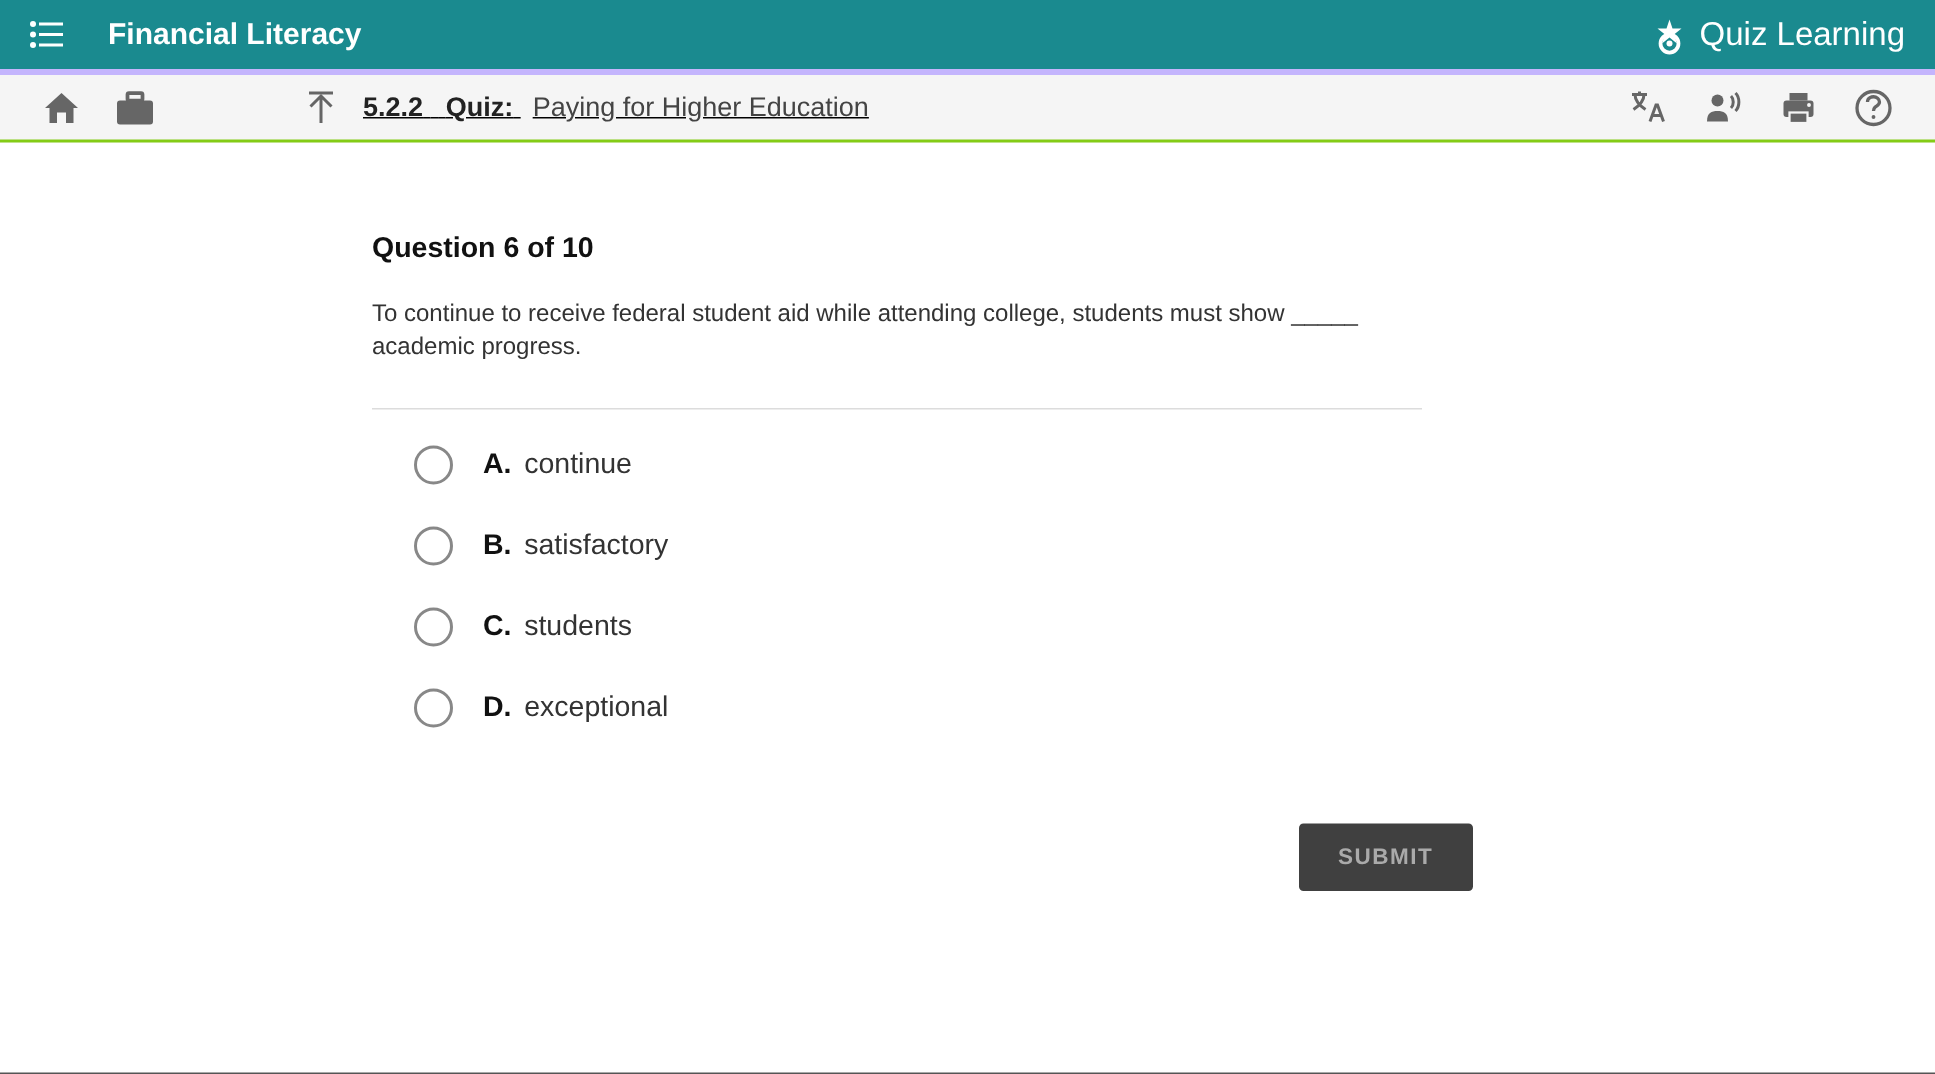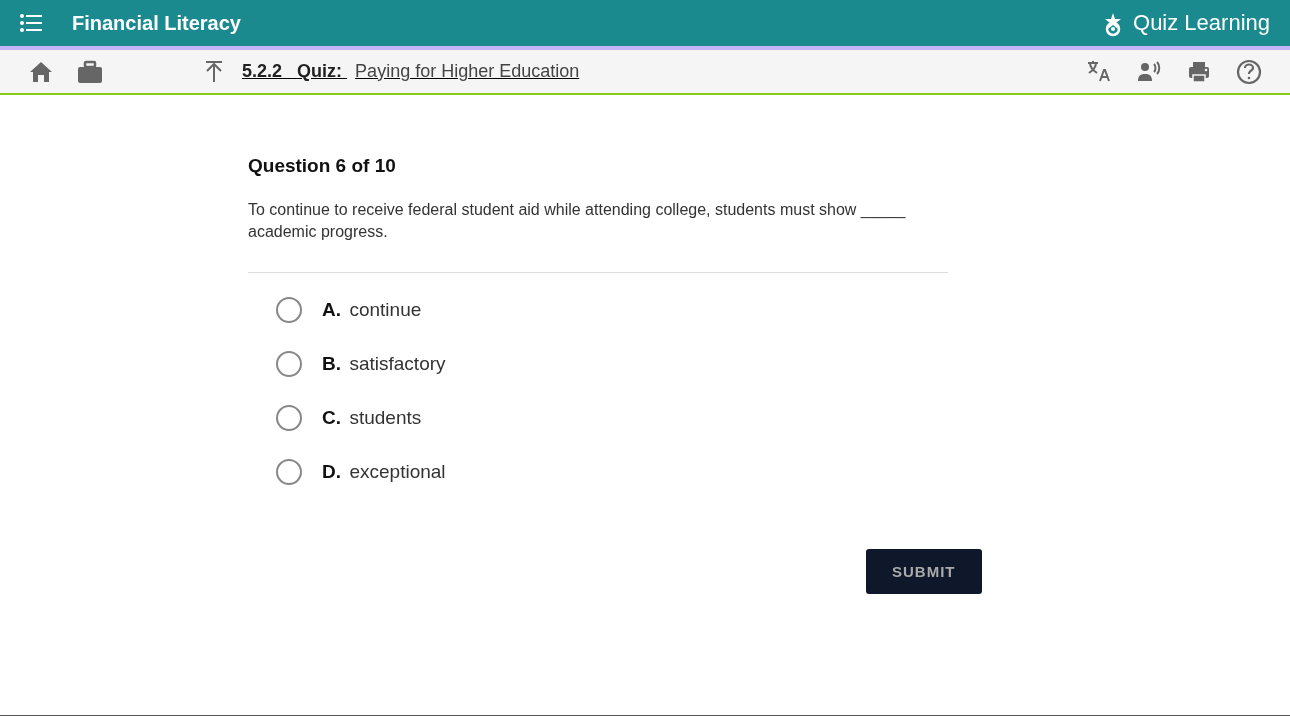--- a/index.html
+++ b/index.html
@@ -133,21 +133,21 @@
       font-weight: 900;
       font-size: 19px;
       color: #111;
       margin-right: 4px;
     }
     .option-text {
       font-size: 19px;
       color: #333;
     }
     .submit-btn {
-      background: #0f172a;
+      background: #404040;
       color: #aaa;
       border: none;
       padding: 14px 26px;
       font-size: 15px;
       font-weight: bold;
       letter-spacing: 1px;
       border-radius: 3px;
       cursor: pointer;
       margin-top: 36px;
       margin-left: 618px;

